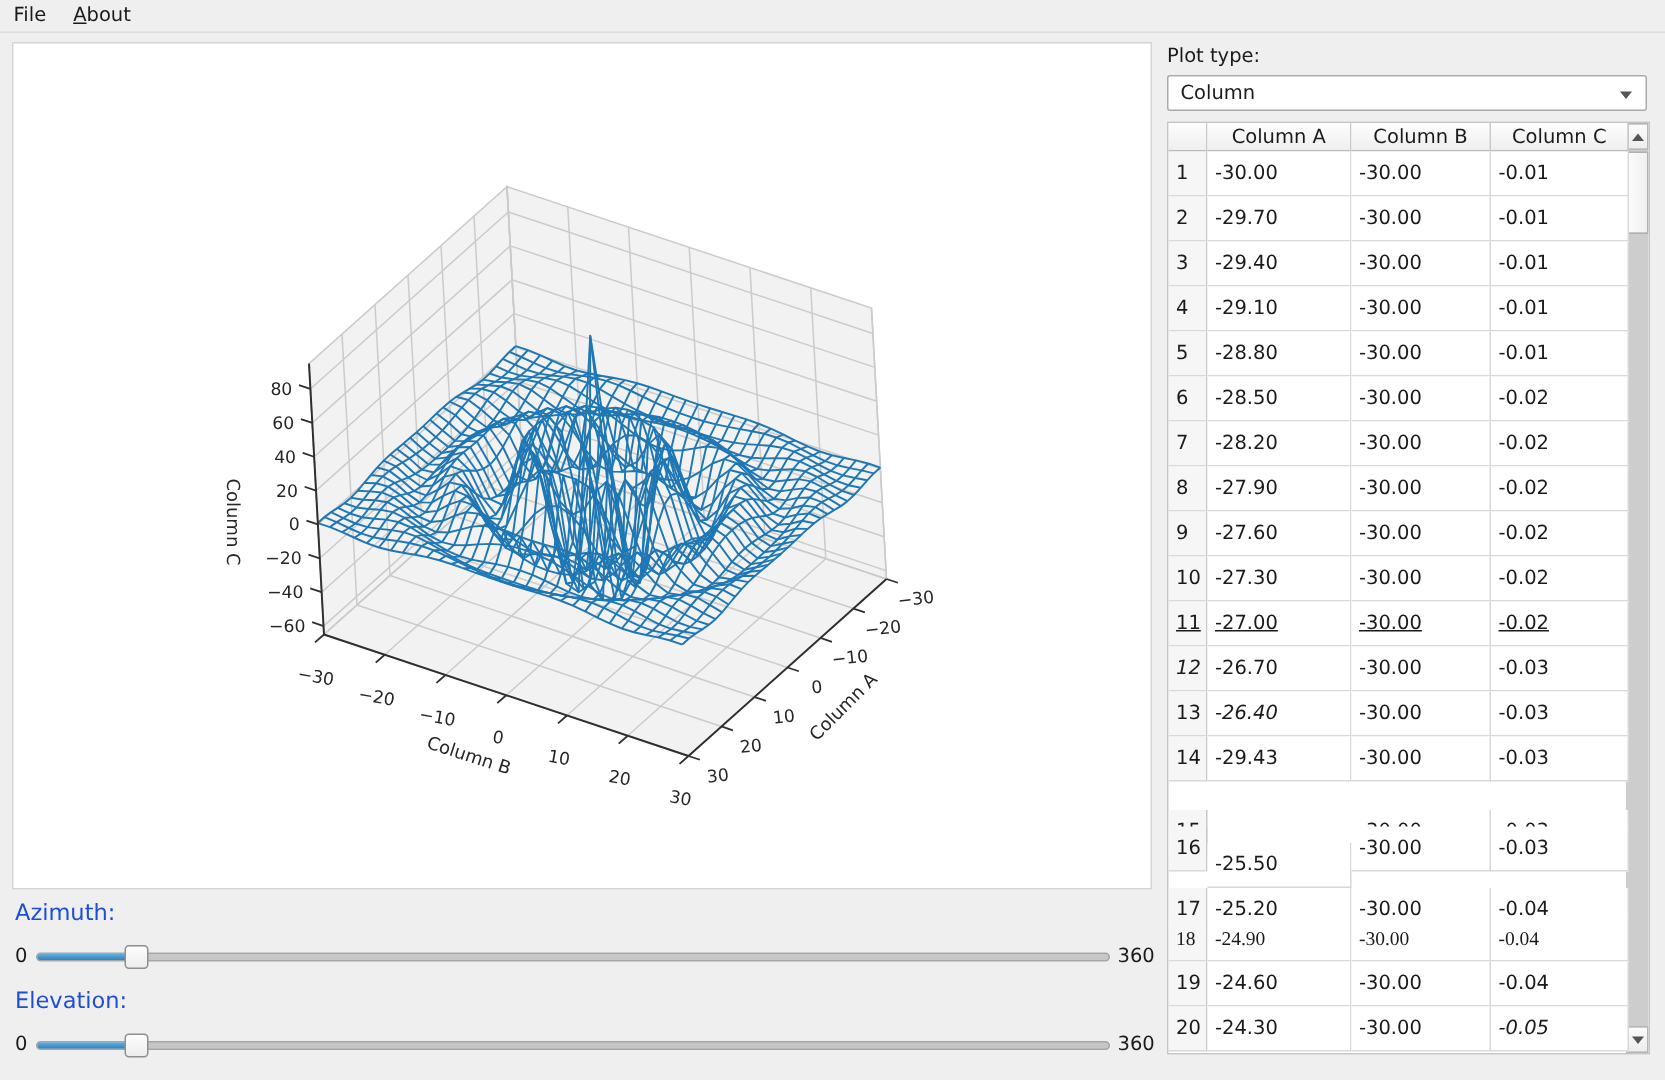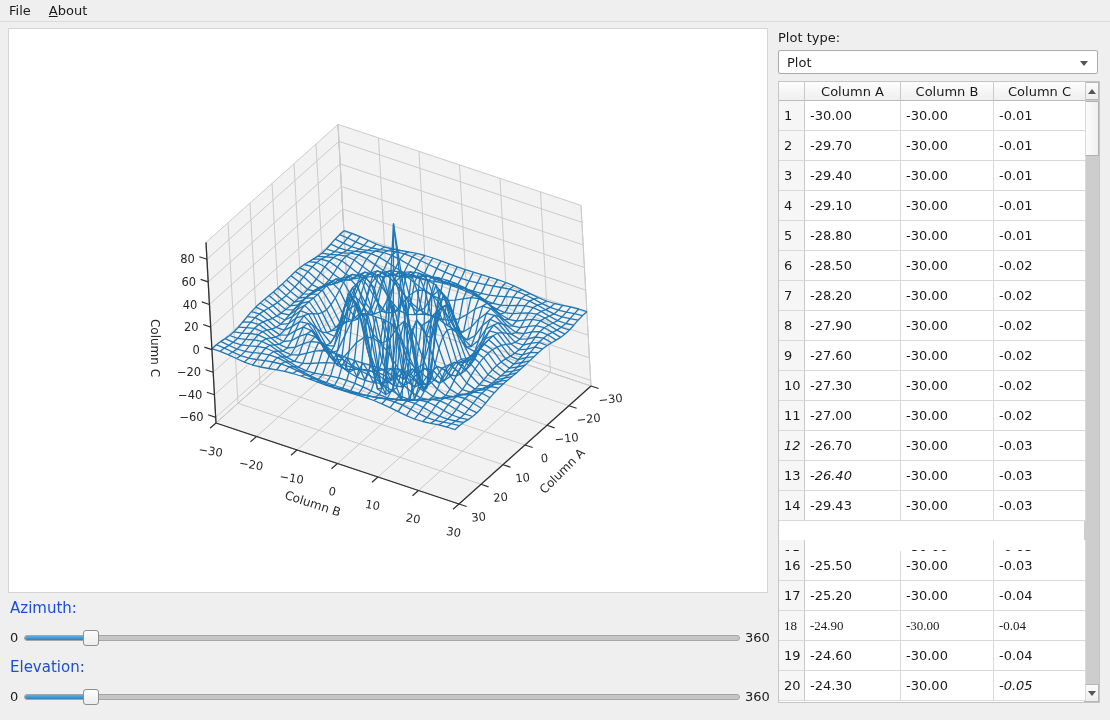--- a/index.html
+++ b/index.html
@@ -246,21 +246,21 @@
   <span class="slider-min">0</span>
   <div class="slider-track">
     <div class="slider-fill"></div>
     <div class="slider-handle"></div>
   </div>
   <span class="slider-max">360</span>
 </div>
 
 <div class="plot-type-label">Plot type:</div>
 <div class="combo">
-  <span>Plot</span>
+  <span>Column</span>
   <span class="combo-arrow"></span>
 </div>
 
 <div class="tbl" id="data-table">
   <div class="vscroll">
     <div class="vs-btn up">
       <span class="tri-up"></span>
     </div>
     <div class="vs-thumb"></div>
     <div class="vs-btn down">
@@ -326,21 +326,21 @@
       <div class="td" style="width: 96px; height: 30px;">-27.60</div>
       <div class="td" style="width: 93px; height: 30px;">-30.00</div>
       <div class="td" style="width: 92px; height: 30px;">-0.02</div>
     </div>
     <div class="trow" style="top: 289px;">
       <div class="td num" style="width: 26px; height: 30px;">10</div>
       <div class="td" style="width: 96px; height: 30px;">-27.30</div>
       <div class="td" style="width: 93px; height: 30px;">-30.00</div>
       <div class="td" style="width: 92px; height: 30px;">-0.02</div>
     </div>
-    <div class="trow" style="top: 319px;">
+    <div class="trow" style="top: 319px; text-decoration: underline;">
       <div class="td num" style="width: 26px; height: 30px;">11</div>
       <div class="td" style="width: 96px; height: 30px;">-27.00</div>
       <div class="td" style="width: 93px; height: 30px;">-30.00</div>
       <div class="td" style="width: 92px; height: 30px;">-0.02</div>
     </div>
     <div class="trow" style="top: 349px;">
       <div class="td num" style="width: 26px; height: 30px; font-style: italic;">12</div>
       <div class="td" style="width: 96px; height: 30px;">-26.70</div>
       <div class="td" style="width: 93px; height: 30px;">-30.00</div>
       <div class="td" style="width: 92px; height: 30px;">-0.03</div>
@@ -358,25 +358,25 @@
       <div class="td" style="width: 92px; height: 30px;">-0.03</div>
     </div>
     <div class="trow" style="top: 458px;">
       <div class="td num" style="width: 26px; height: 30px;">15</div>
       <div class="td" style="width: 96px; height: 30px; margin-top: 46px;">-25.80</div>
       <div class="td" style="width: 93px; height: 30px;">-30.00</div>
       <div class="td" style="width: 92px; height: 30px;">-0.03</div>
     </div>
     <div class="trow" style="top: 469px;">
       <div class="td num" style="width: 26px; height: 30px;">16</div>
-      <div class="td" style="width: 96px; height: 30px;">-25.50</div>
-      <div class="td" style="width: 93px; height: 30px;">-30.00</div>
-      <div class="td" style="width: 92px; height: 30px;">-0.03</div>
-    </div>
-    <div class="trow" style="top: 499px; text-align: right;">
+      <div class="td" style="width: 96px; height: 30px; margin-top: 11px;">-25.50</div>
+      <div class="td" style="width: 93px; height: 30px;">-30.00</div>
+      <div class="td" style="width: 92px; height: 30px;">-0.03</div>
+    </div>
+    <div class="trow" style="top: 510px; text-align: right;">
       <div class="td num" style="width: 26px; height: 30px;">17</div>
       <div class="td" style="width: 96px; height: 30px;">-25.20</div>
       <div class="td" style="width: 93px; height: 30px;">-30.00</div>
       <div class="td" style="width: 92px; height: 30px;">-0.04</div>
     </div>
     <div class="trow" style="top: 529px; font-family: Liberation Serif, serif;">
       <div class="td num" style="width: 26px; height: 30px;">18</div>
       <div class="td" style="width: 96px; height: 30px;">-24.90</div>
       <div class="td" style="width: 93px; height: 30px;">-30.00</div>
       <div class="td" style="width: 92px; height: 30px;">-0.04</div>

